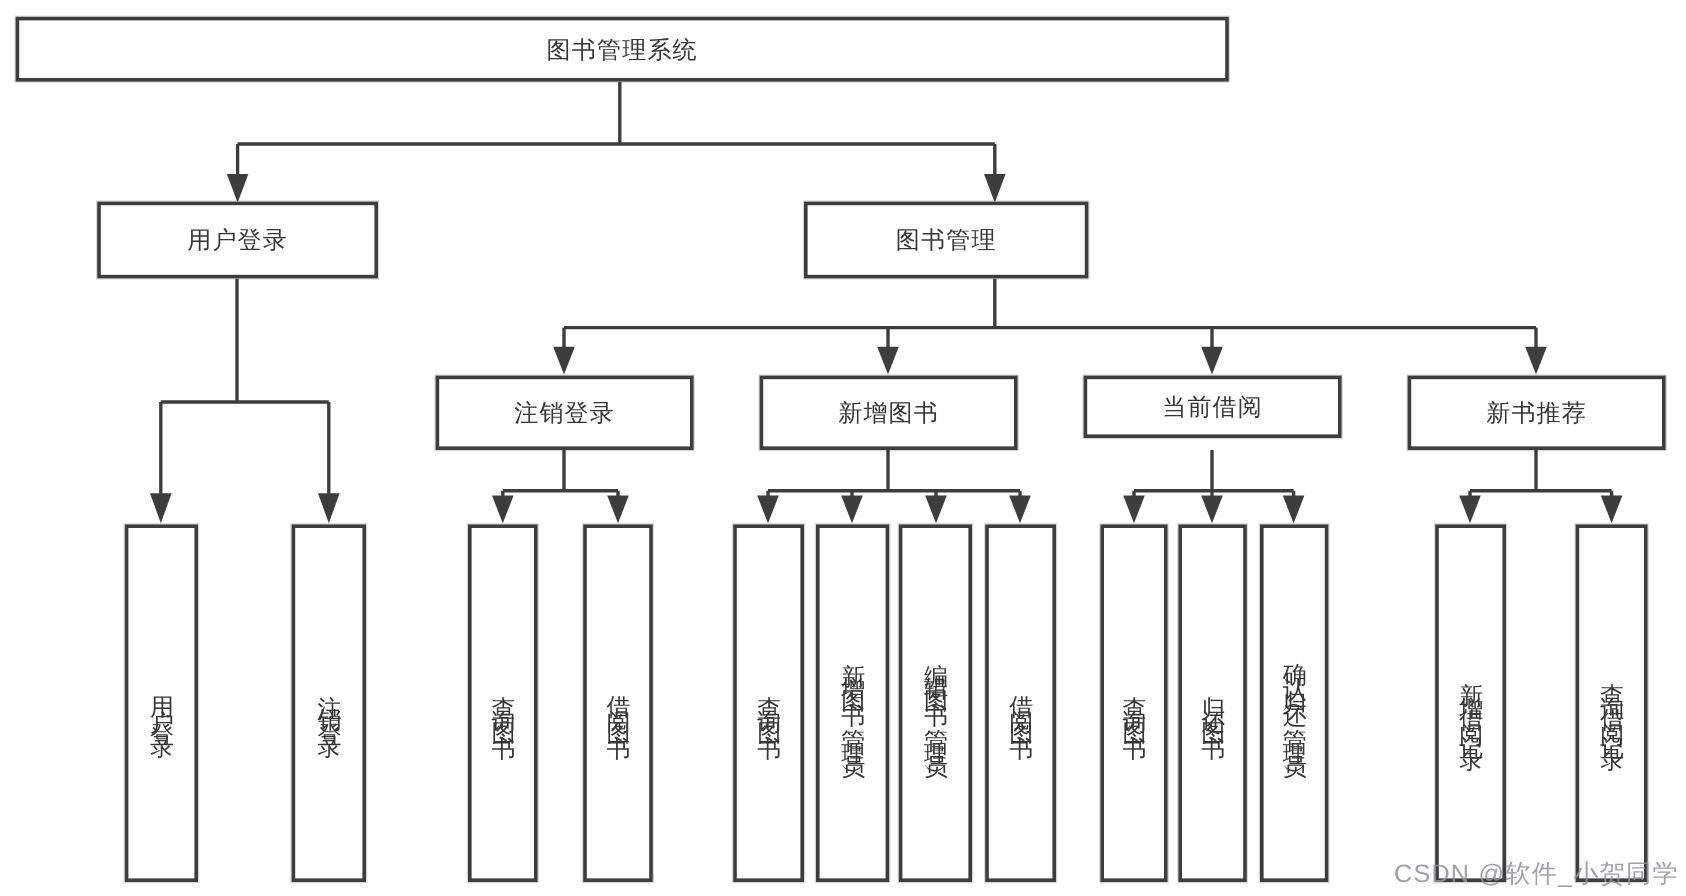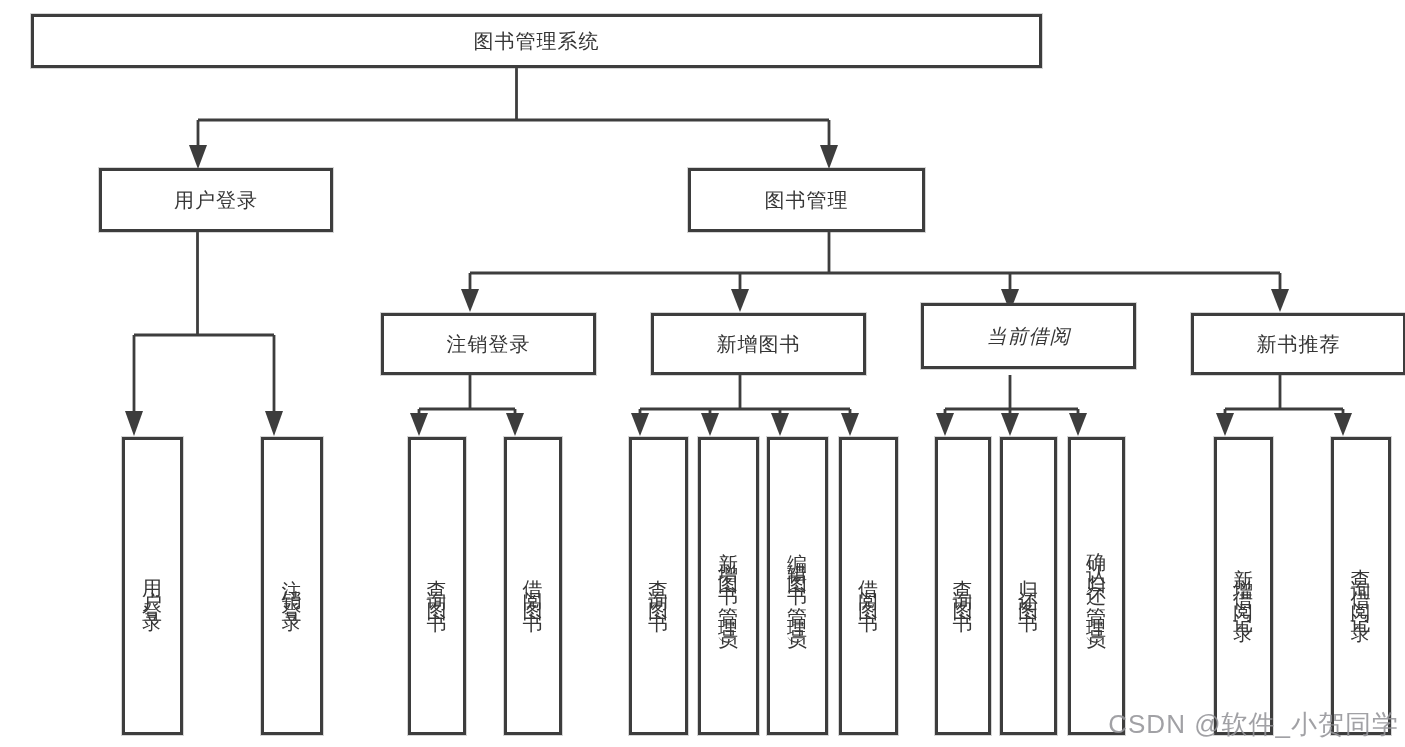--- a/index.html
+++ b/index.html
@@ -17,36 +17,35 @@
     border:3px solid #3d3d3d;
     background:#ffffff;
     color:#363636;
     display:flex;
     align-items:center;
     justify-content:center;
     z-index:2;
     font-size:20px;
     letter-spacing:1px;
     box-shadow:0 0 0 1px rgba(90,90,90,.25);
-    margin-left:18px;
   }
   .v-node{
     writing-mode:vertical-lr;
     text-orientation:upright;
     letter-spacing:11px;
     line-height:1;
     font-size:20px;
     text-align:center;
   }
   .watermark{
     position:absolute;
     right:6px;
     bottom:5px;
     z-index:3;
-    font-size:26px;
+    font-size:21px;
     color:rgba(148,148,152,0.88);
     letter-spacing:1px;
     white-space:nowrap;
   }
 </style>
 </head>
 <body>
 
 <div class="canvas">
 
@@ -119,21 +118,21 @@
     </g>
   </svg>
 
   <div class="node" style="left:13px;top:14px;width:1011px;height:54px;">图书管理系统</div>
 
   <div class="node" style="left:81px;top:168px;width:234px;height:64px;">用户登录</div>
   <div class="node" style="left:670px;top:168px;width:237px;height:64px;">图书管理</div>
 
   <div class="node" style="left:363px;top:313px;width:215px;height:62px;">注销登录</div>
   <div class="node" style="left:633px;top:313px;width:215px;height:62px;">新增图书</div>
-  <div class="node" style="left:903px;top:303px;width:215px;height:66px;font-style:italic;">当前借阅</div>
+  <div class="node" style="left:903px;top:313px;width:215px;height:52px;">当前借阅</div>
   <div class="node" style="left:1173px;top:313px;width:215px;height:62px;">新书推荐</div>
 
   <div class="node v-node" style="left:104px;top:437px;width:61px;height:298px;">用户登录</div>
   <div class="node v-node" style="left:243px;top:437px;width:62px;height:298px;">注销登录</div>
 
   <div class="node v-node" style="left:390px;top:437px;width:58px;height:298px;">查询图书</div>
   <div class="node v-node" style="left:486px;top:437px;width:58px;height:298px;">借阅图书</div>
 
   <div class="node v-node" style="left:611px;top:437px;width:59px;height:298px;">查询图书</div>
   <div class="node v-node" style="left:680px;top:437px;width:61px;height:298px;">新增图书（管理员）</div>

